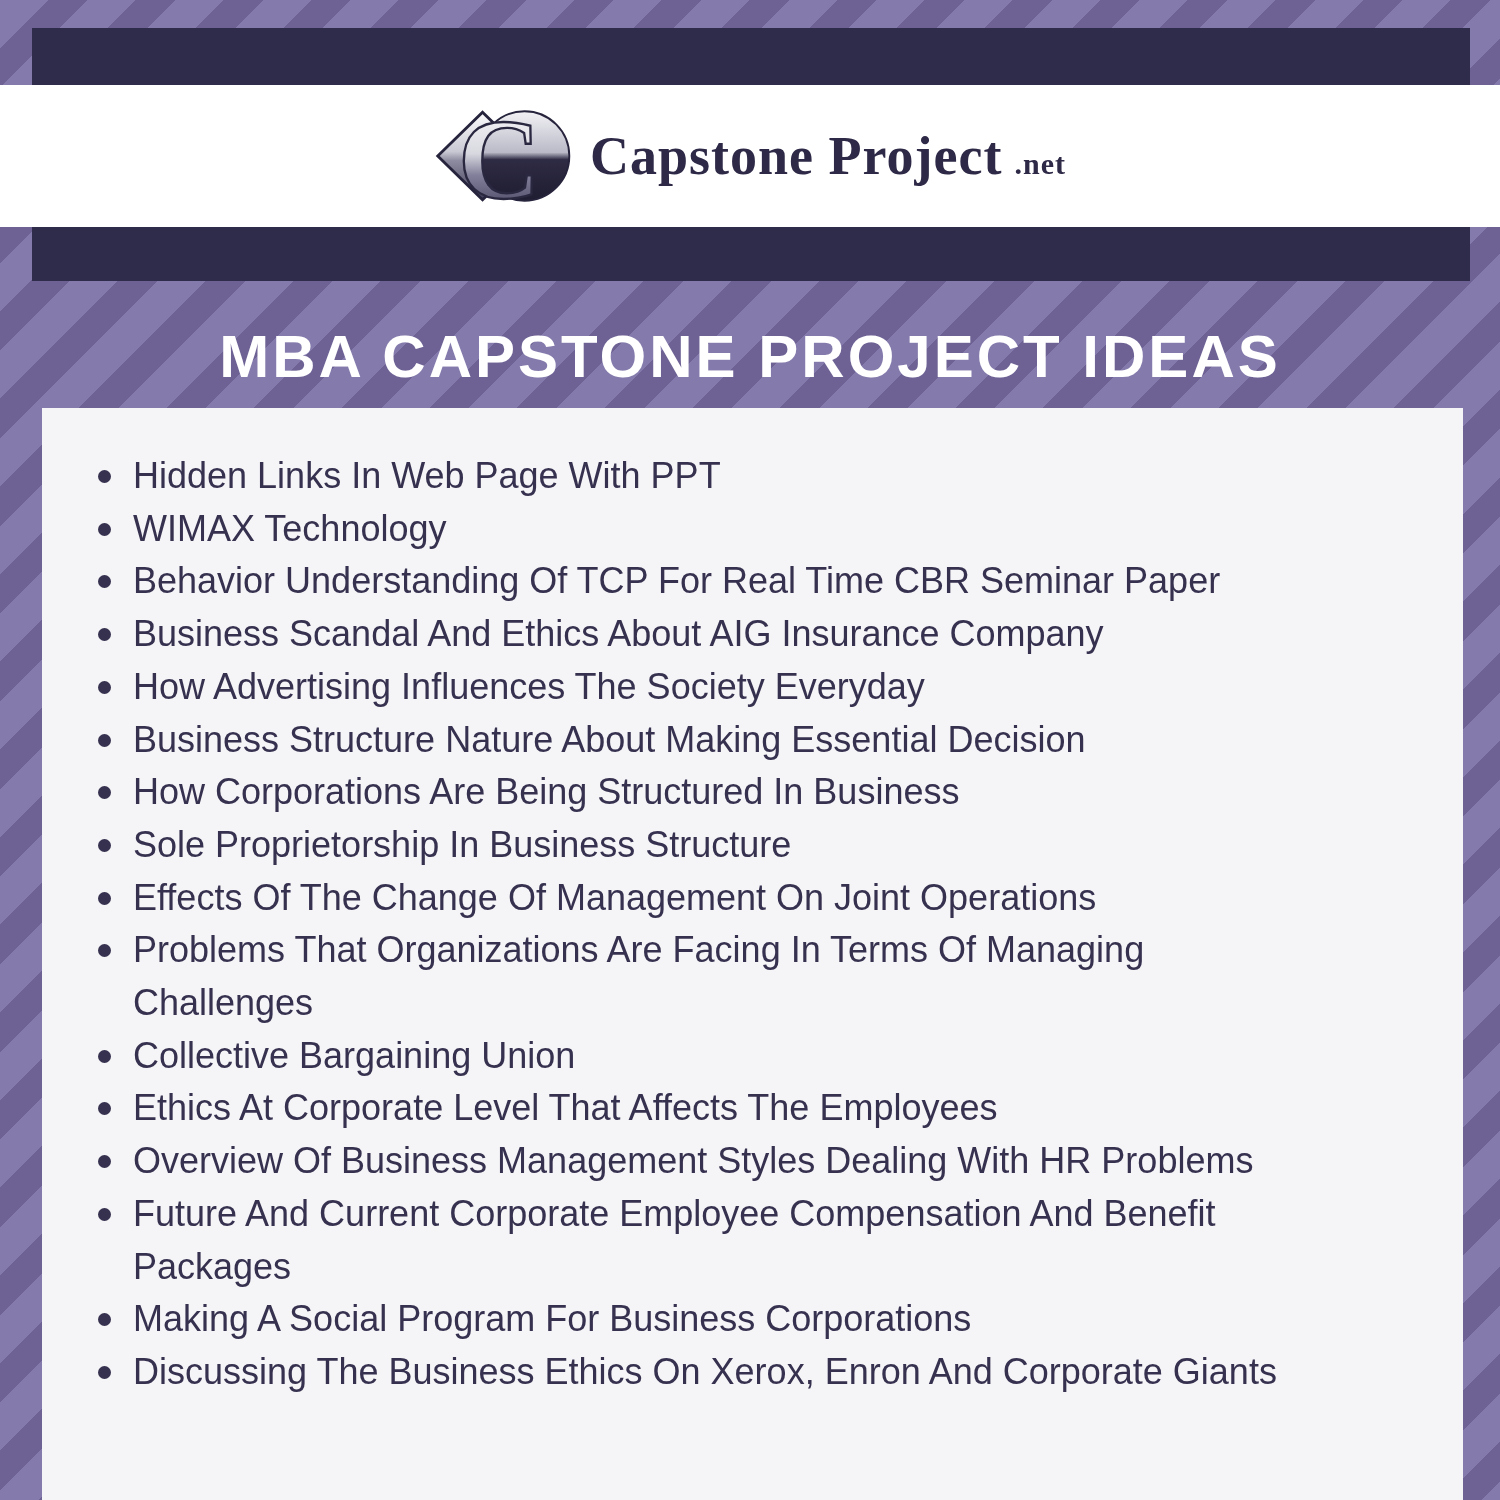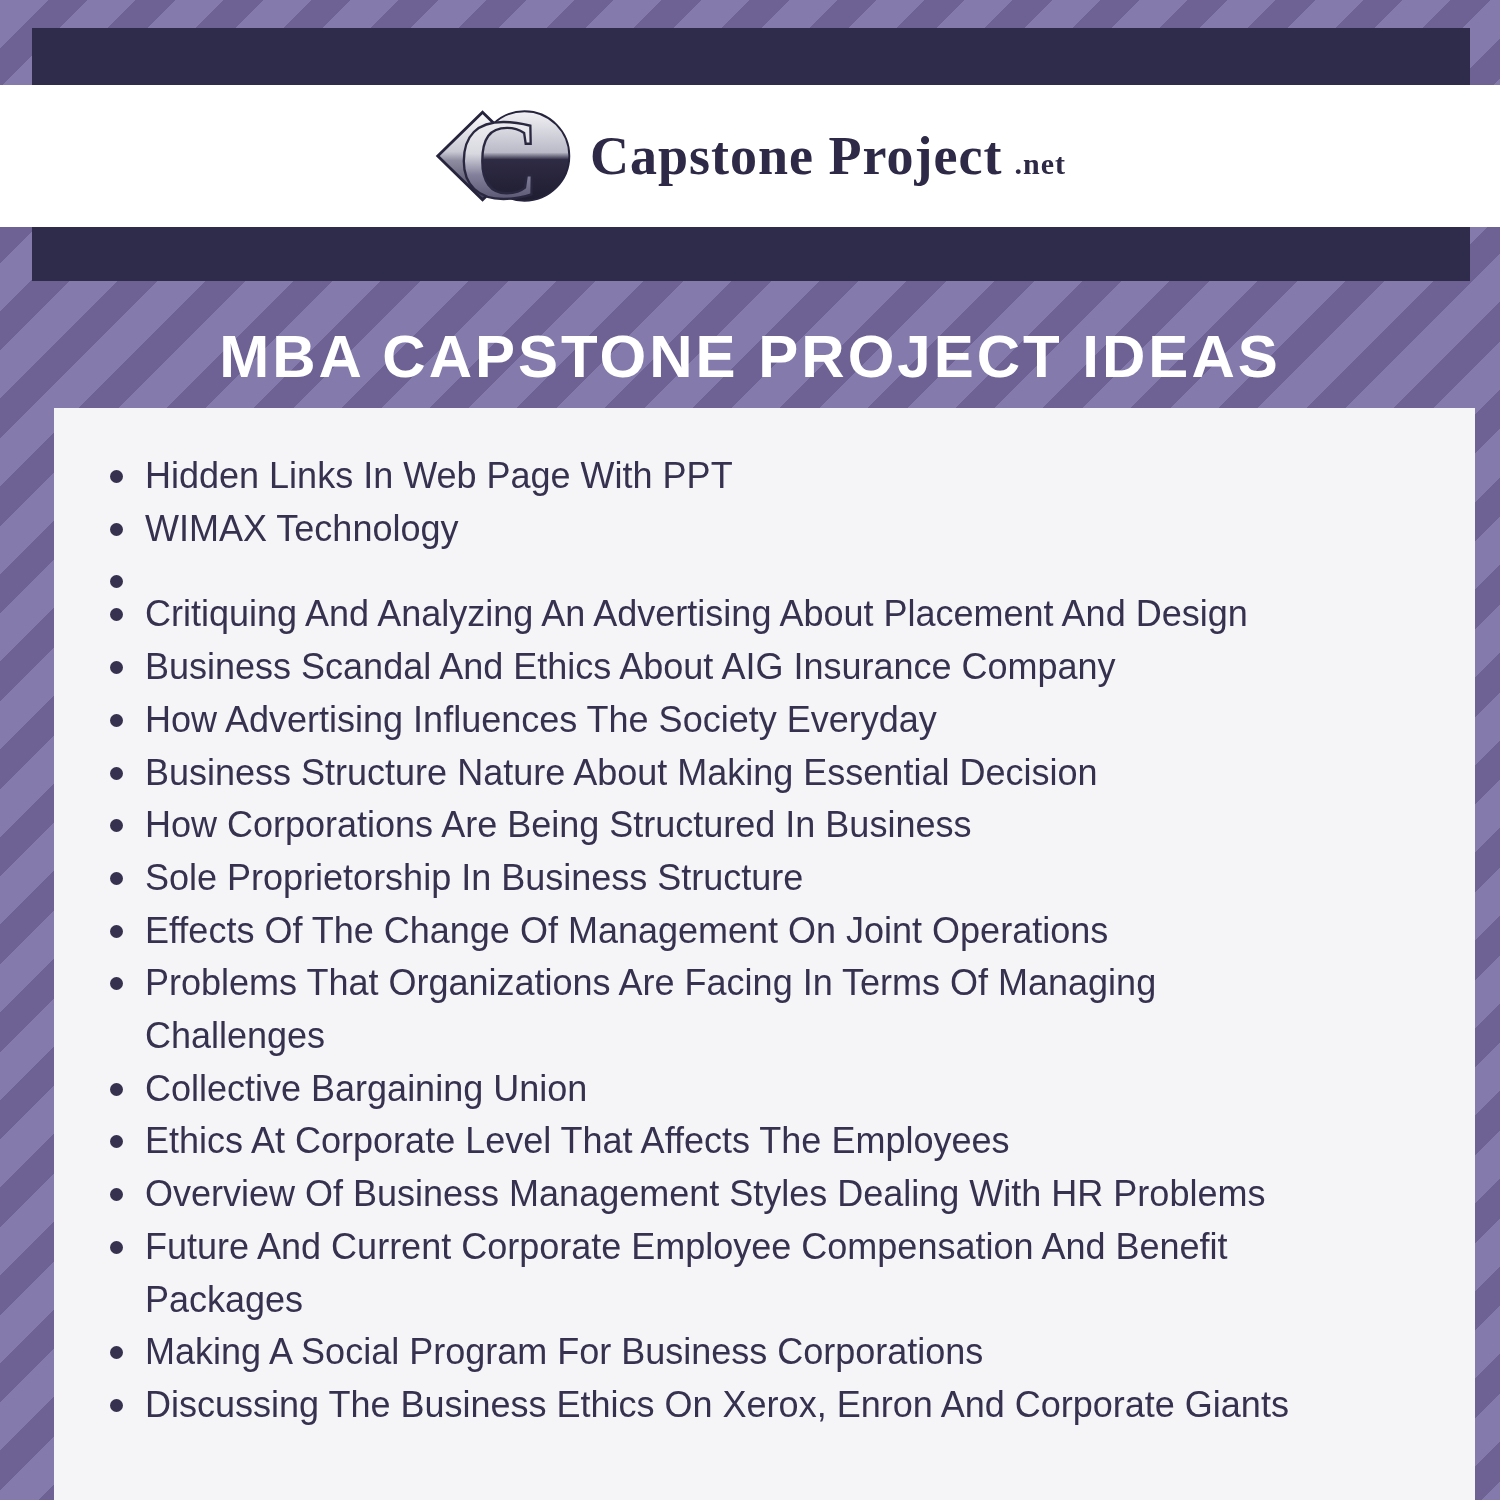--- a/index.html
+++ b/index.html
@@ -24,21 +24,21 @@
   }
   .brand-suffix{font-size:30px;margin-left:12px;}
   .page-title{
     position:absolute;left:0;top:281px;width:1500px;height:151px;
     display:flex;align-items:center;justify-content:center;
     color:#ffffff;font-size:60px;font-weight:bold;letter-spacing:3px;
     text-transform:uppercase;white-space:nowrap;
   }
   .content-panel{
     position:absolute;left:42px;top:408px;width:1421px;height:1092px;
-    background:#f5f4f6;overflow:hidden;margin-left:12px;
+    background:#f5f4f6;overflow:hidden;
   }
   .ideas-list{
     list-style:none;margin:0;padding:42px 20px 0 56px;
   }
   .idea-item{
     display:flex;align-items:flex-start;
     color:#373150;font-size:36px;line-height:52.7px;
   }
   .bullet{
     flex:0 0 auto;width:13px;height:13px;border-radius:50%;
@@ -92,26 +92,23 @@
         <span class="idea-text">Hidden Links In Web Page With PPT</span>
       </li>
 
       <li class="idea-item">
         <span class="bullet"></span>
         <span class="idea-text">WIMAX Technology</span>
       </li>
 
       <li class="idea-item">
         <span class="bullet"></span>
+        <span class="idea-text">Behavior Understanding Of TCP For Real Time CBR Seminar Paper</span>
       </li>
 
-      <li class="idea-item">
-        <span class="bullet"></span>
-        <span class="idea-text">Critiquing And Analyzing An Advertising About Placement And Design</span>
-      </li>
 
       <li class="idea-item">
         <span class="bullet"></span>
         <span class="idea-text">Business Scandal And Ethics About AIG Insurance Company</span>
       </li>
 
       <li class="idea-item">
         <span class="bullet"></span>
         <span class="idea-text">How Advertising Influences The Society Everyday</span>
       </li>

